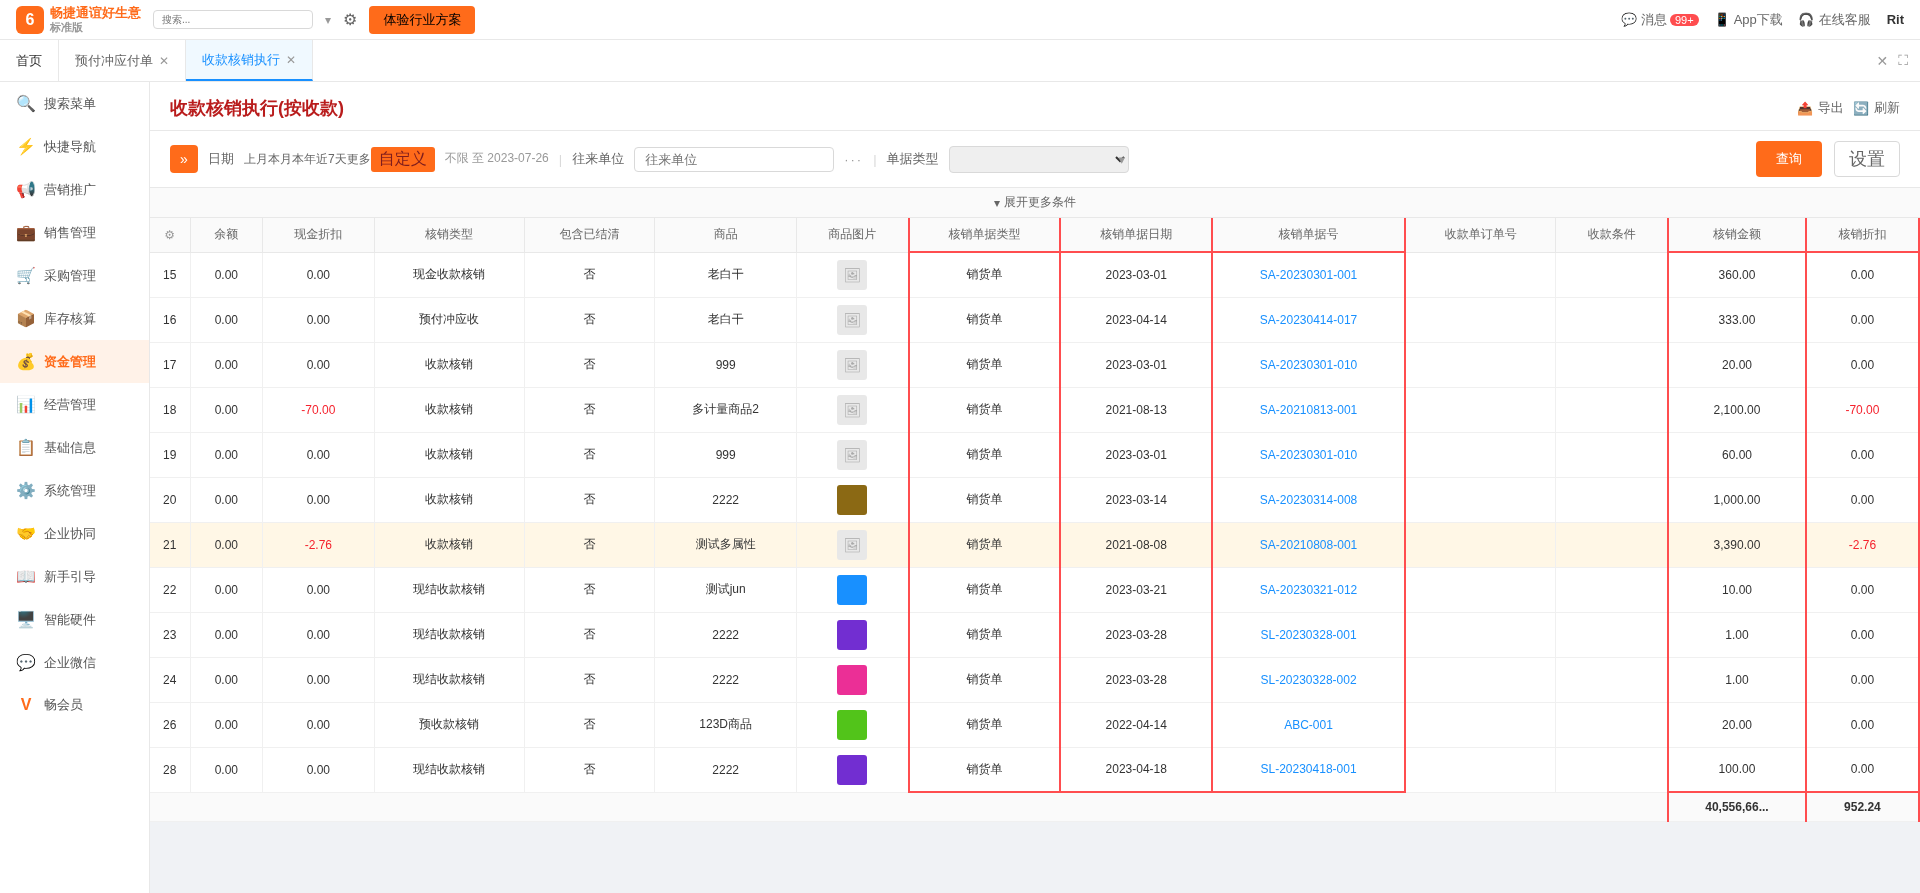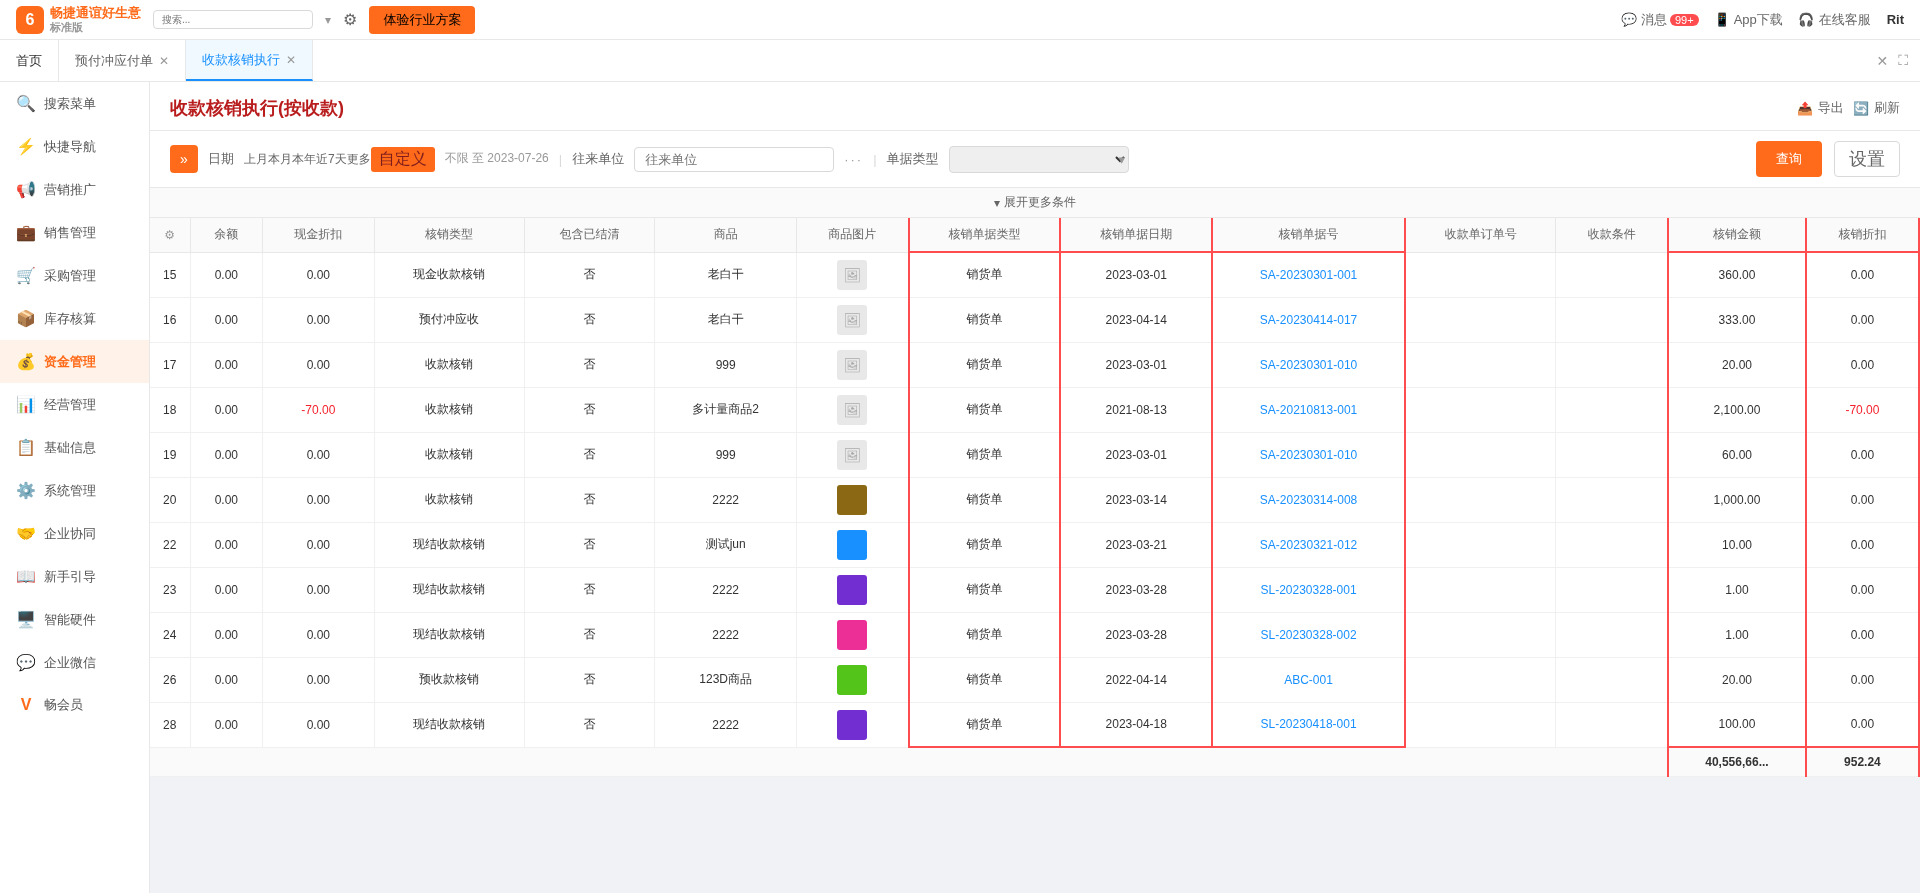--- a/index.html
+++ b/index.html
@@ -353,20 +353,36 @@
     <td>2222</td>
     <td><div style="width:30px;height:30px;background:#8b6914;border-radius:3px;display:inline-block;vertical-align:middle;"></div></td>
     <td style="border-left:2px solid #ff4d4f;border-right:2px solid #ff4d4f;">销货单</td>
     <td style="border-left:2px solid #ff4d4f;border-right:2px solid #ff4d4f;">2023-03-14</td>
     <td style="border-left:2px solid #ff4d4f;border-right:2px solid #ff4d4f;"><a class="text-link" href="#">SA-20230314-008</a></td>
     <td></td>
     <td></td>
     <td style="border-left:2px solid #ff4d4f;border-right:2px solid #ff4d4f;" class="">1,000.00</td>
     <td style="border-left:2px solid #ff4d4f;border-right:2px solid #ff4d4f;" class="">0.00</td>
   </tr>
+            <tr class="highlighted">
+    <td>21</td>
+    <td>0.00</td>
+    <td class="text-red">-2.76</td>
+    <td>收款核销</td>
+    <td>否</td>
+    <td>测试多属性</td>
+    <td><div style="width:30px;height:30px;background:#e8e8e8;border-radius:3px;display:inline-flex;align-items:center;justify-content:center;color:#aaa;font-size:14px;vertical-align:middle;">🖼</div></td>
+    <td style="border-left:2px solid #ff4d4f;border-right:2px solid #ff4d4f;">销货单</td>
+    <td style="border-left:2px solid #ff4d4f;border-right:2px solid #ff4d4f;">2021-08-08</td>
+    <td style="border-left:2px solid #ff4d4f;border-right:2px solid #ff4d4f;"><a class="text-link" href="#">SA-20210808-001</a></td>
+    <td></td>
+    <td></td>
+    <td style="border-left:2px solid #ff4d4f;border-right:2px solid #ff4d4f;" class="">3,390.00</td>
+    <td style="border-left:2px solid #ff4d4f;border-right:2px solid #ff4d4f;" class="text-red">-2.76</td>
+  </tr>
             <tr>
     <td>22</td>
     <td>0.00</td>
     <td class="">0.00</td>
     <td>现结收款核销</td>
     <td>否</td>
     <td>测试jun</td>
     <td><div style="width:30px;height:30px;background:#1890ff;border-radius:3px;display:inline-block;vertical-align:middle;"></div></td>
     <td style="border-left:2px solid #ff4d4f;border-right:2px solid #ff4d4f;">销货单</td>
     <td style="border-left:2px solid #ff4d4f;border-right:2px solid #ff4d4f;">2023-03-21</td>

